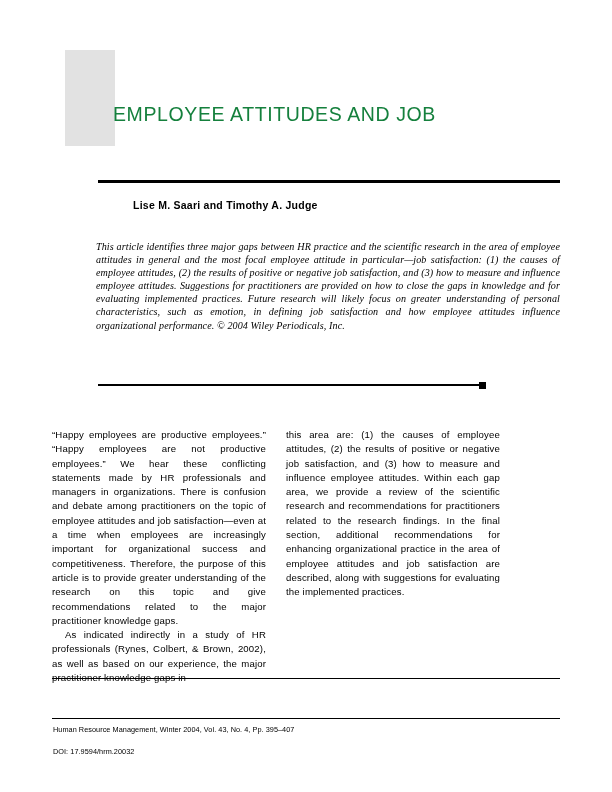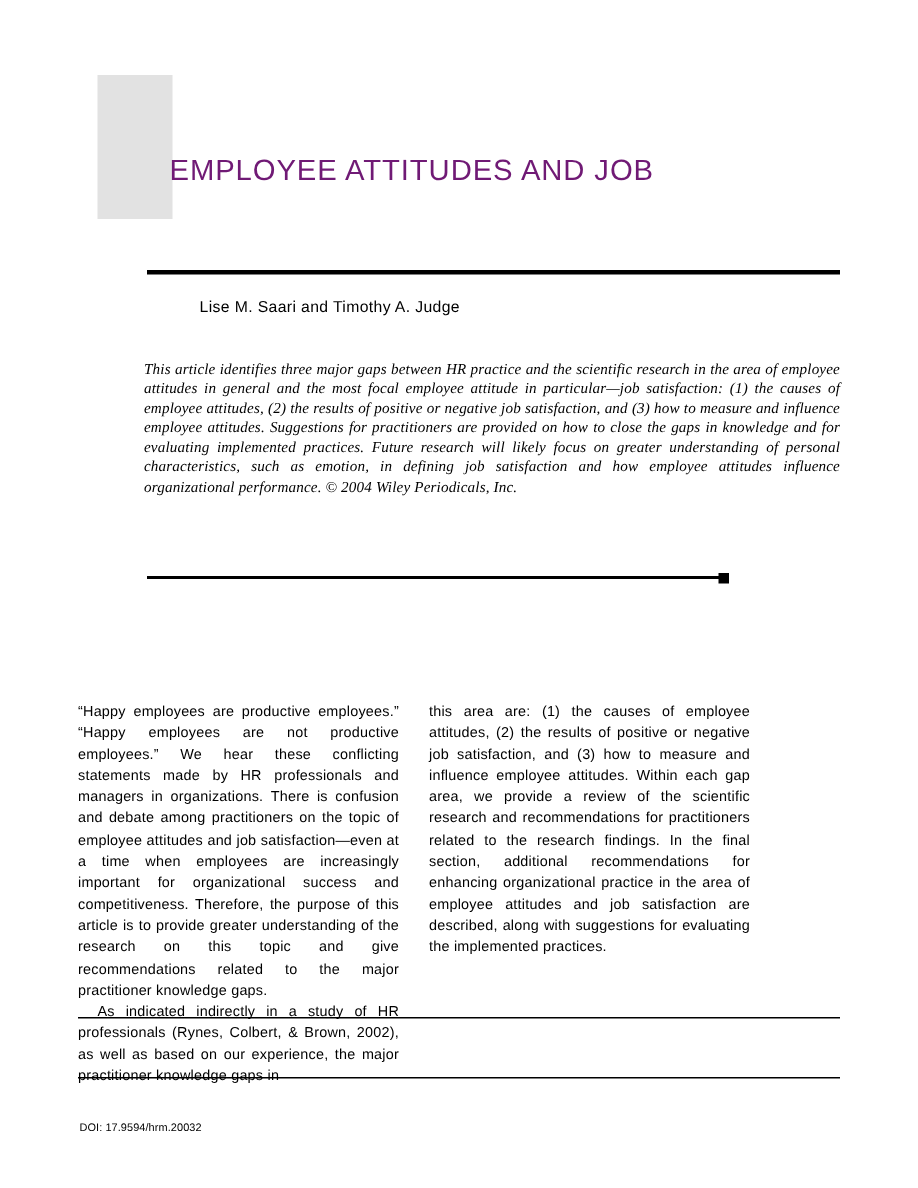--- a/index.html
+++ b/index.html
@@ -28,38 +28,38 @@
   .article-title {
     position: absolute;
     left: 113px;
     top: 88px;
     width: 440px;
     font-family: "Liberation Sans", sans-serif;
     font-weight: 300;
     font-size: 19.5px;
     line-height: 26px;
     letter-spacing: 0.6px;
-    color: #701a75;
+    color: #15803d;
   }
 
   
   .rule-thick-top {
     position: absolute;
     left: 98px;
     top: 180px;
     width: 462px;
     height: 3px;
     background: #000000;
   }
   .authors {
     position: absolute;
     left: 133px;
     top: 199px;
     font-size: 10.5px;
-    font-weight: normal;
+    font-weight: bold;
     letter-spacing: 0.25px;
   }
 
   
   .abstract {
     position: absolute;
     left: 96px;
     top: 240px;
     width: 464px;
     font-family: Liberation Serif, serif;
@@ -95,21 +95,20 @@
     background: #000000;
   }
 
   
   .columns {
     position: absolute;
     left: 52px;
     top: 428px;
     width: 456px;
     height: 240px;
-    margin-top: 40px;
   }
   .col {
     position: absolute;
     top: 0;
     width: 214px;
     font-size: 9.6px;
     line-height: 14.3px;
     text-align: justify;
     letter-spacing: 0.15px;
   }
@@ -187,16 +186,16 @@
 
 <div class="footer-rule-top"></div>
 
 <div class="correspondence">
   <br>
 </div>
 
 <div class="footer-rule-bottom"></div>
 
 <div class="journal-info">
-  <br>
+  <span>Human Resource Management, Winter 2004, Vol. 43, No. 4, Pp. 395–407</span><br>
   <br>
   <span>DOI: 17.9594/hrm.20032</span>
 </div>
 
 </body></html>

